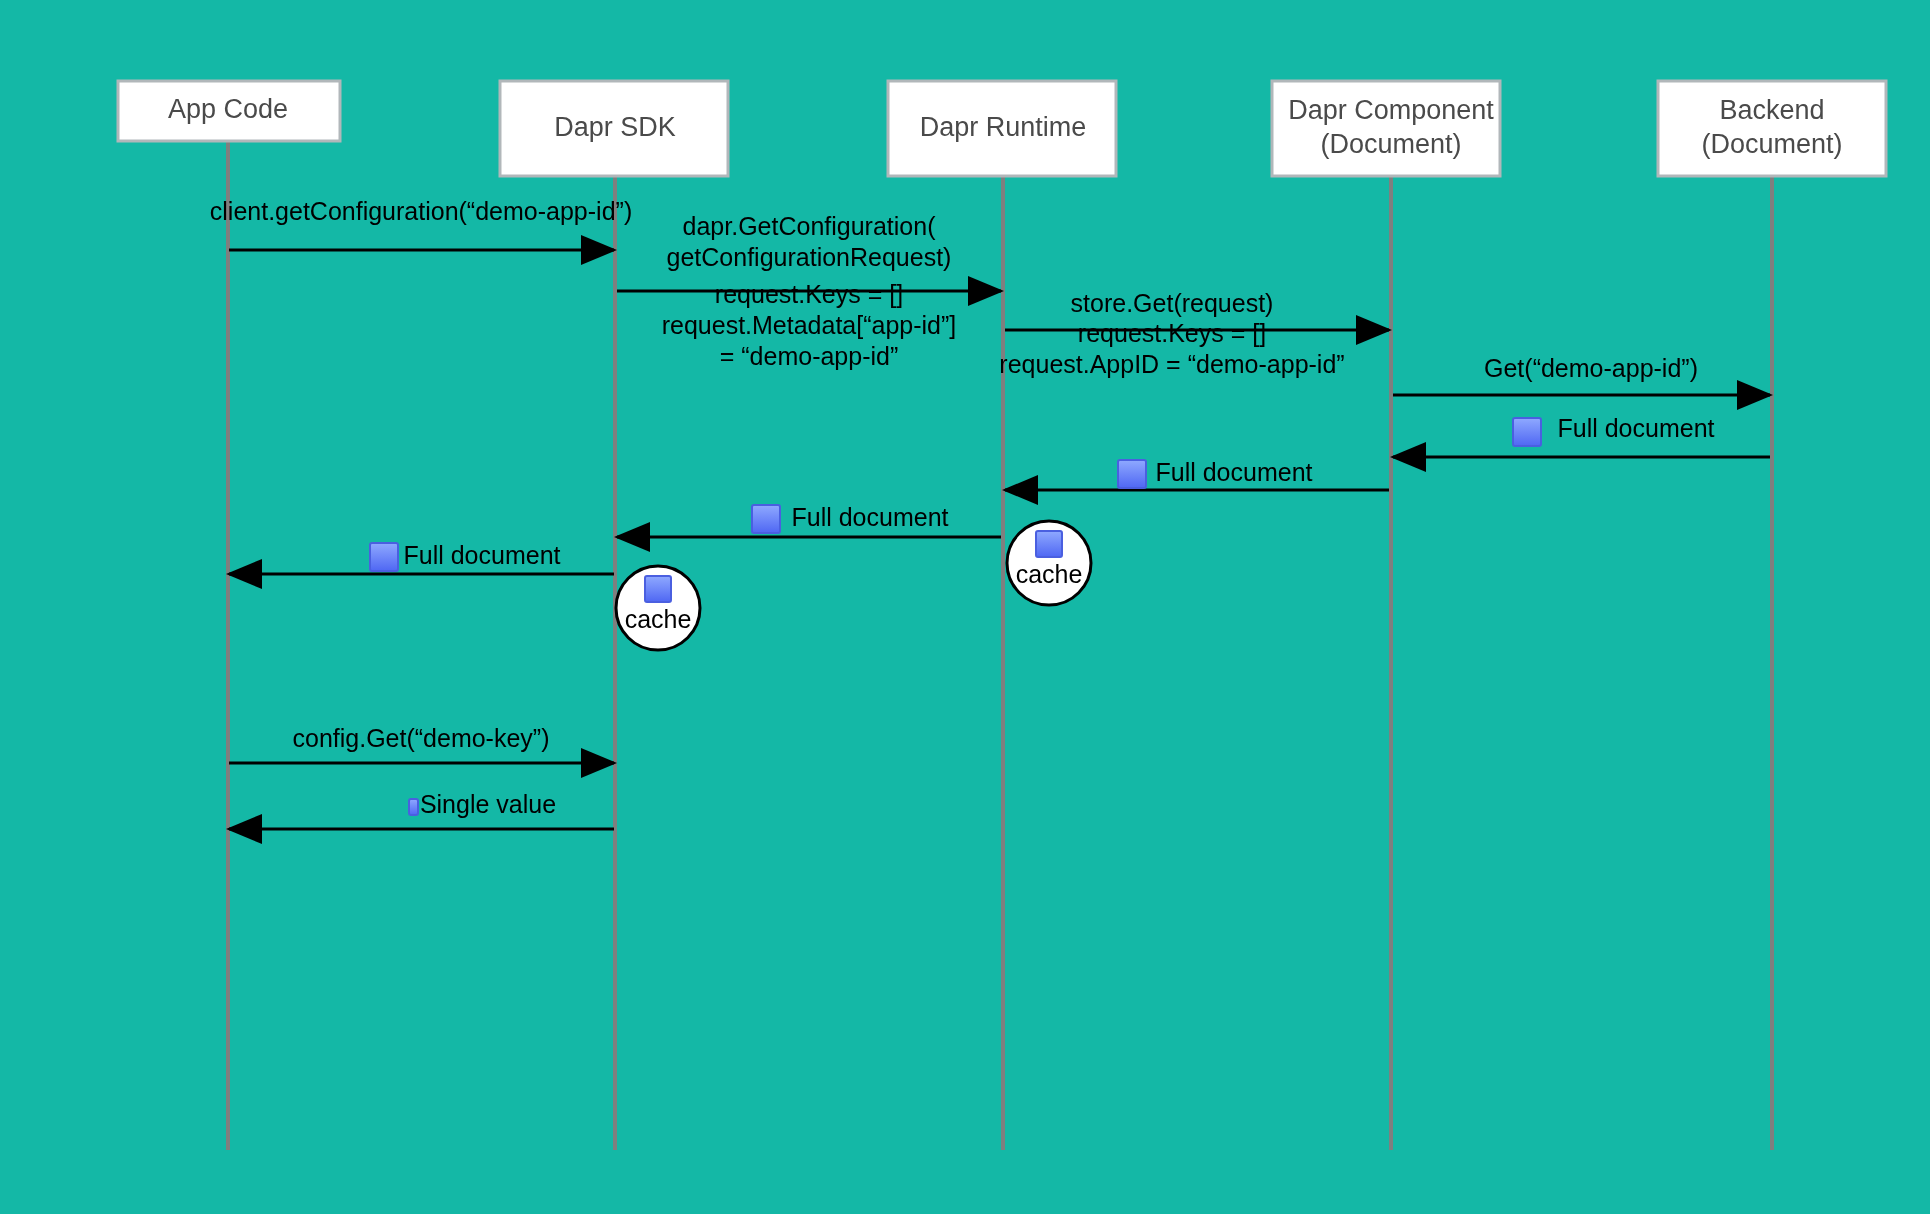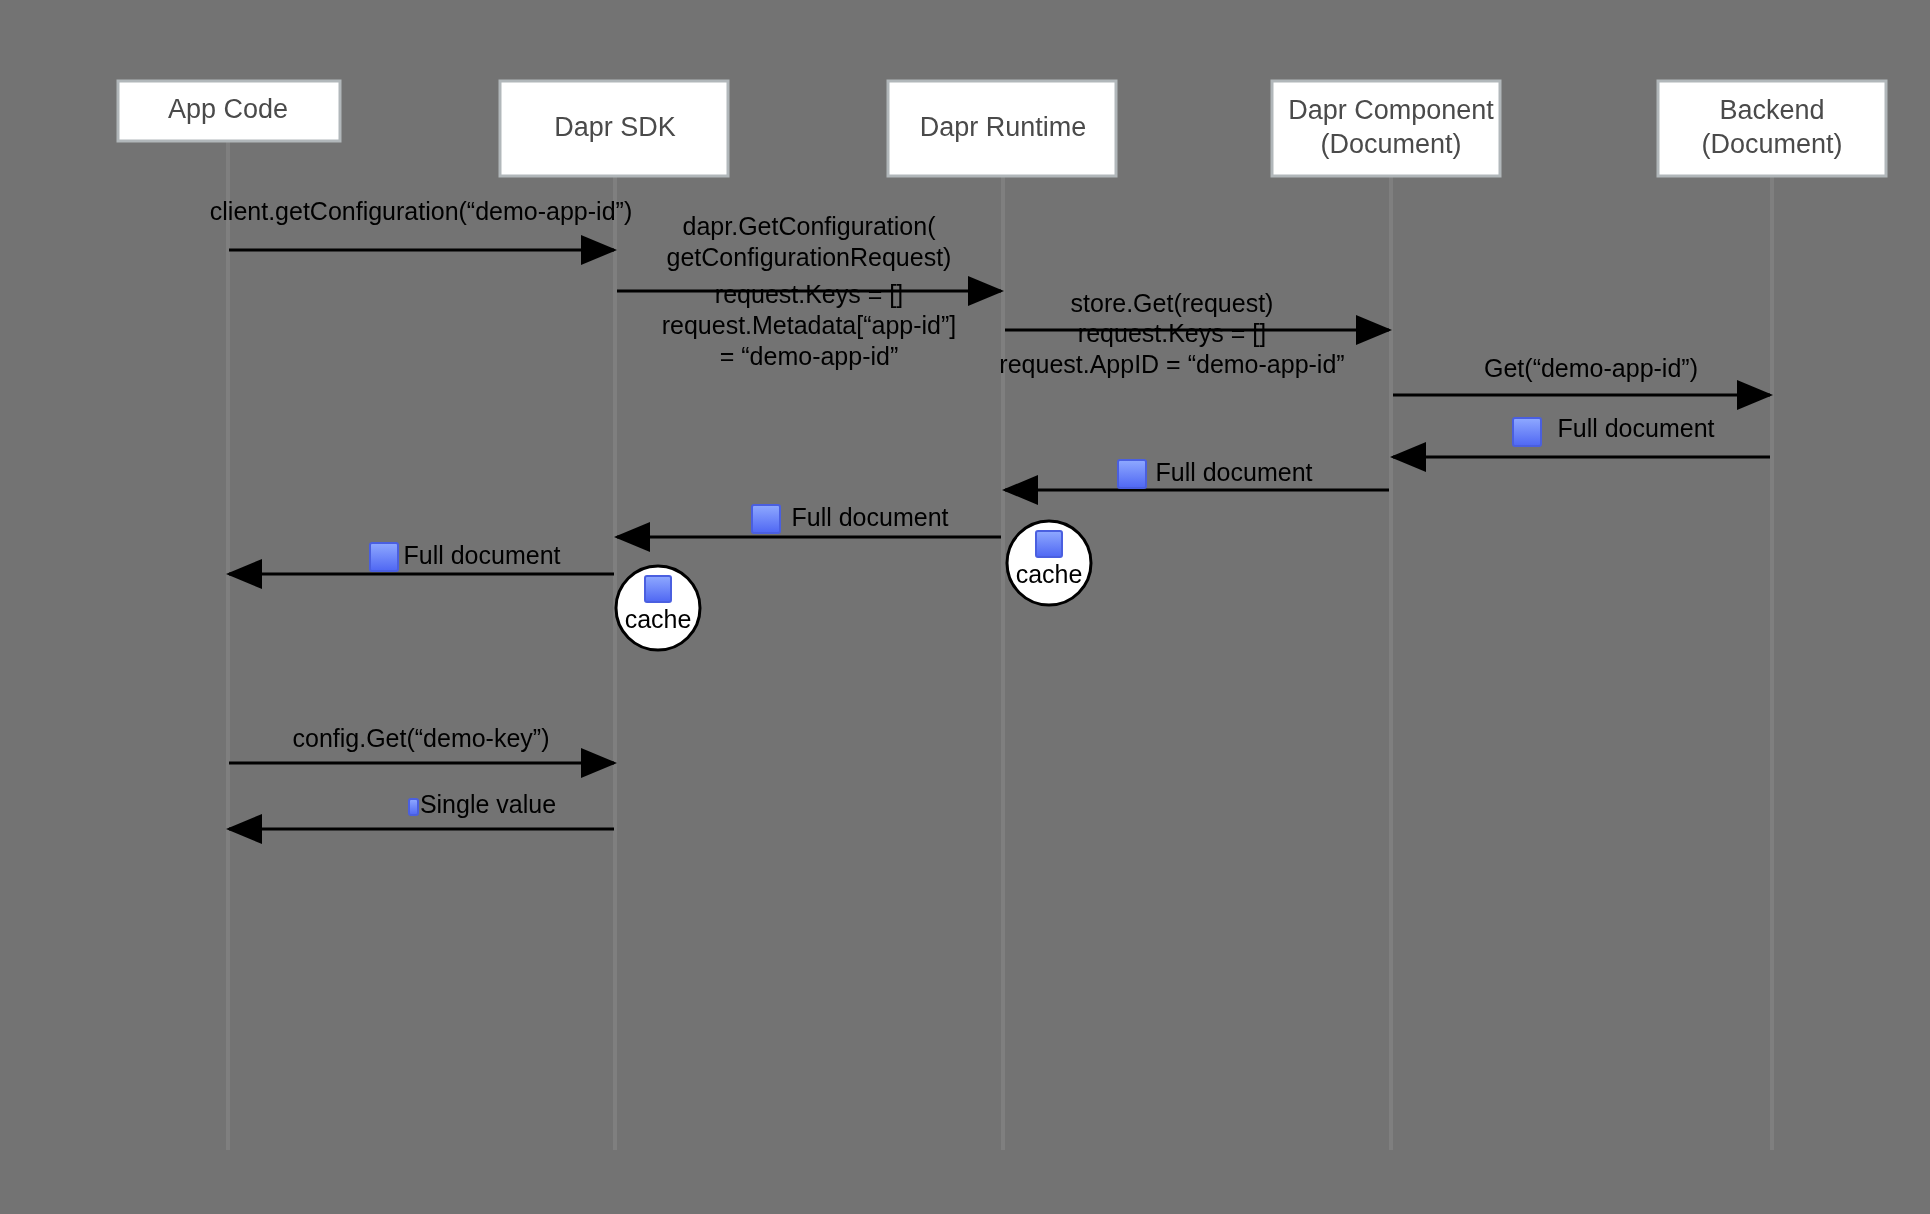--- a/index.html
+++ b/index.html
@@ -7,21 +7,21 @@
     padding: 0;
     background: #ffffff;
   }
   body {
     font-family: "Liberation Sans", sans-serif;
   }
   #canvas {
     position: relative;
     width: 1930px;
     height: 1214px;
-    background: #737373;
+    background: #14b8a6;
     overflow: hidden;
   }
   svg.diagram {
     position: absolute;
     left: 0;
     top: 0;
     width: 1930px;
     height: 1214px;
   }
   .actor-box {

